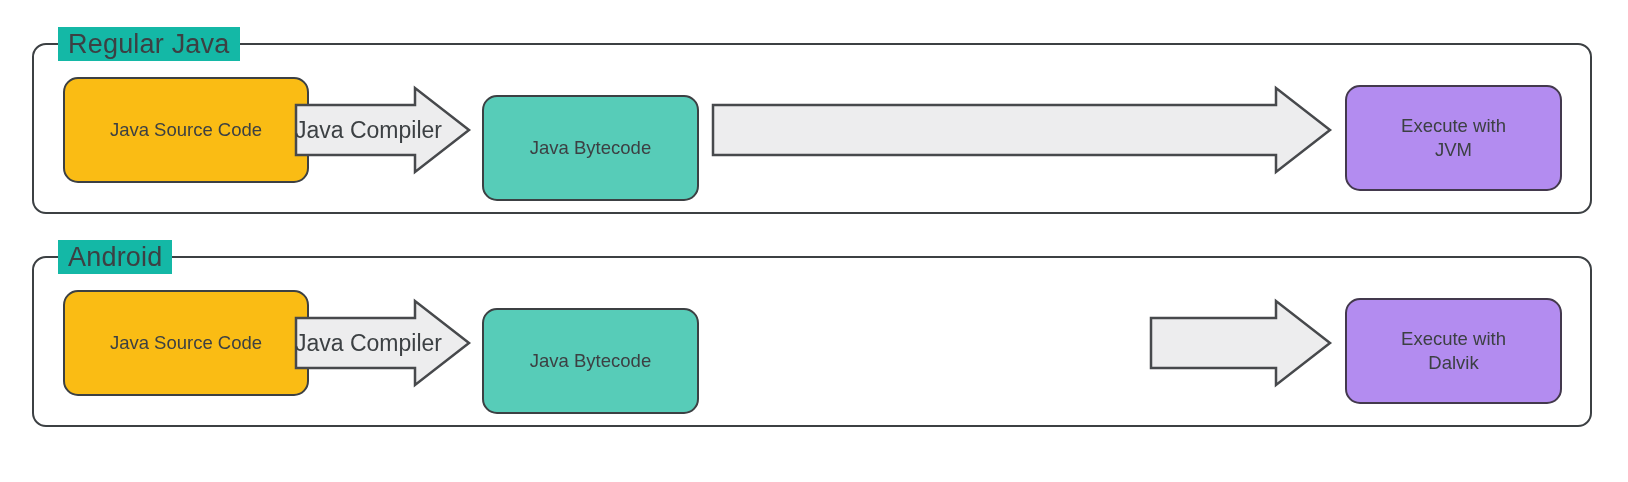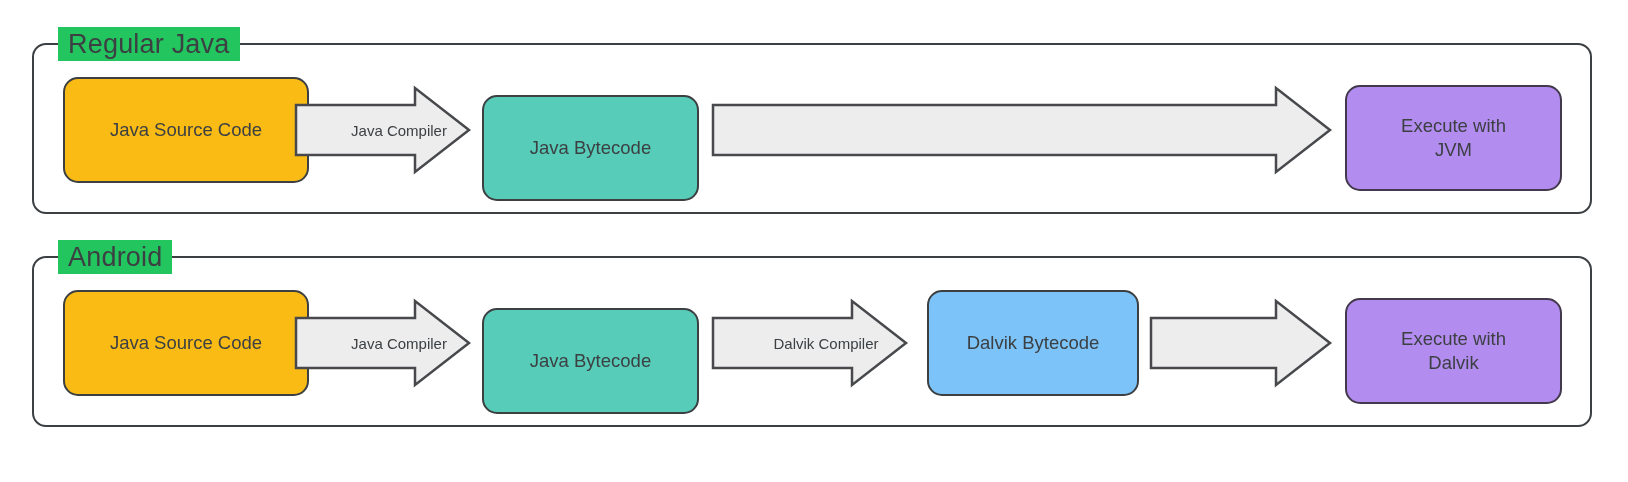--- a/index.html
+++ b/index.html
@@ -24,21 +24,21 @@
     border-radius: 14px;
     box-sizing: border-box;
     background: #ffffff;
   }
   .group-1 { top: 43px; }
   .group-2 { top: 256px; }
   .group-title {
     position: absolute;
     top: -18px;
     left: 24px;
-    background: #22c55e;
+    background: #14b8a6;
     padding: 0 10px;
     font-size: 27px;
     line-height: 34px;
     font-weight: 500;
     letter-spacing: 0.2px;
     color: #3C4043;
     white-space: nowrap;
     text-align: right;
   }
   .node {
@@ -69,24 +69,23 @@
     stroke: #47494C;
     stroke-width: 2.5;
     stroke-linejoin: miter;
   }
   .arrow-label {
     position: absolute;
     top: 50%;
     transform: translateY(-50%);
     left: 0;
     text-align: center;
-    font-size: 15px;
+    font-size: 23px;
     color: #3C4043;
     white-space: nowrap;
-    margin-left: 44px;
   }
   
   .pos-node-1  { left: 29px;   width: 246px; }
   .pos-arrow-1 { left: 261px;  width: 176px; }
   .pos-node-2  { left: 448px;  width: 217px; margin-top: 18px; }
   .pos-arrow-long  { left: 678px;  width: 620px; }
   .pos-arrow-dalvik{ left: 678px;  width: 196px; }
   .pos-node-3  { left: 893px;  width: 212px; }
   .pos-arrow-2 { left: 1116px; width: 182px; }
   .pos-node-last { left: 1311px; width: 217px; }
@@ -130,28 +129,21 @@
 
     <div class="arrow pos-arrow-1">
       <svg width="176" height="88" viewBox="0 0 176 88">
         <polygon points="1,19 120,19 120,2 174,44 120,86 120,69 1,69"></polygon>
       </svg>
       <span class="arrow-label lbl-w-120">Java Compiler</span>
     </div>
 
     <div class="node pos-node-2" style="background-color: rgb(87, 204, 184);">Java Bytecode</div>
 
-    <div class="arrow pos-arrow-dalvik">
-      <svg width="196" height="88" viewBox="0 0 196 88">
-        <polygon points="1,19 140,19 140,2 194,44 140,86 140,69 1,69"></polygon>
-      </svg>
-      <span class="arrow-label lbl-w-140">Dalvik Compiler</span>
-    </div>
 
-    <div class="node pos-node-3" style="background-color: rgb(124, 195, 249);">Dalvik Bytecode</div>
 
     <div class="arrow pos-arrow-2">
       <svg width="182" height="88" viewBox="0 0 182 88">
         <polygon points="1,19 126,19 126,2 180,44 126,86 126,69 1,69"></polygon>
       </svg>
       <span class="arrow-label" style="width:126px"></span>
     </div>
 
     <div class="node node-purple pos-node-last" style="background-color: rgb(179, 140, 240);">Execute with
 Dalvik</div>

